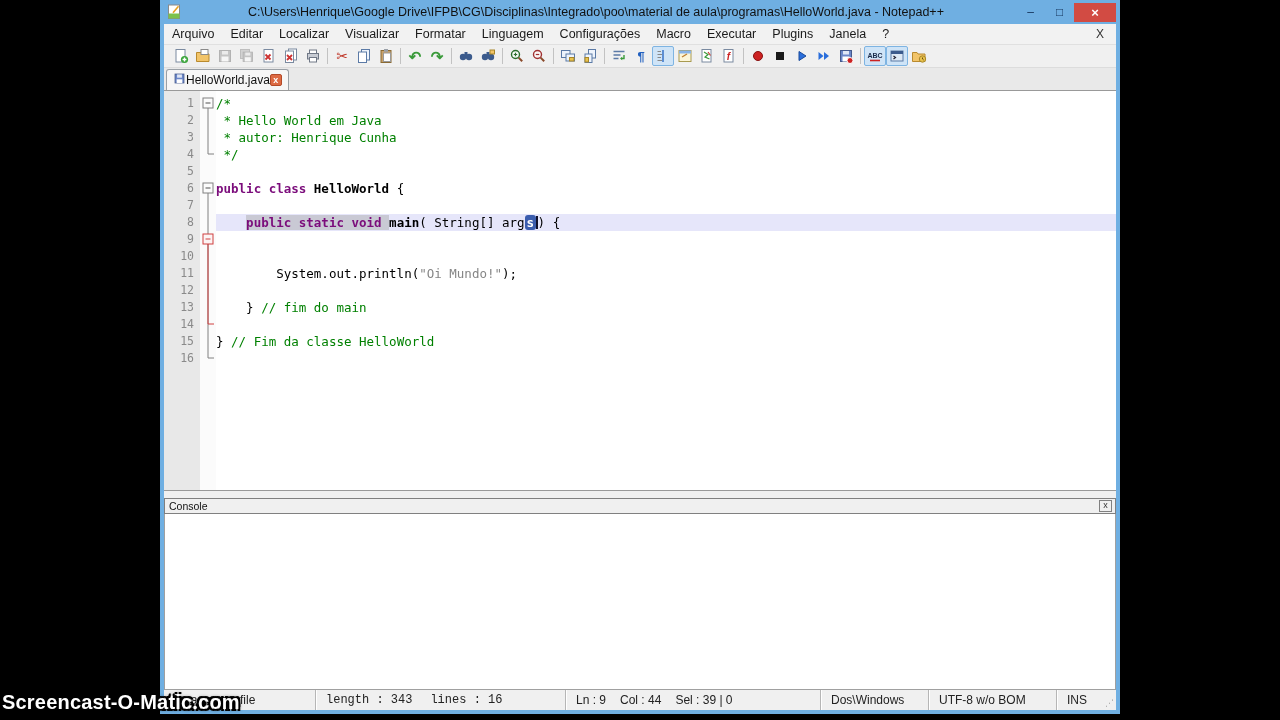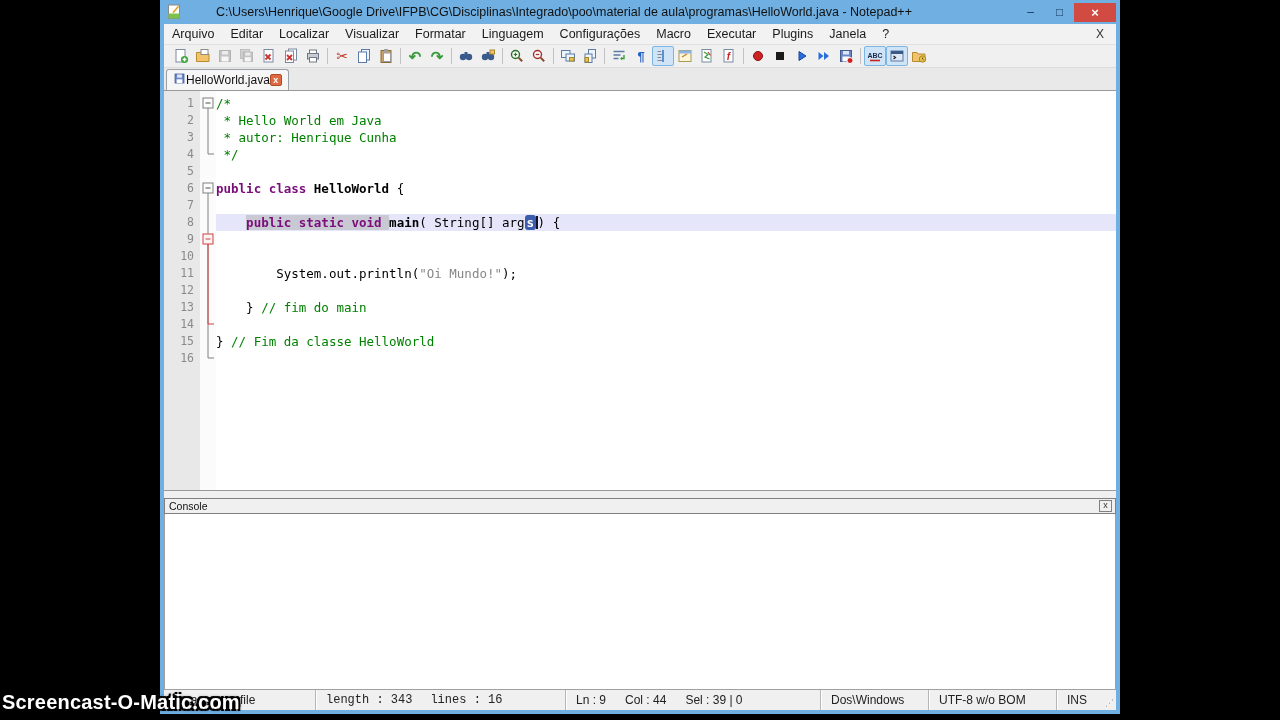--- a/index.html
+++ b/index.html
@@ -7,21 +7,21 @@
 
   .stage { position:relative; width:1280px; height:720px; background:#000; }
 
   .window {
     position:absolute; left:160px; top:0; width:960px; height:714px;
     background:#6fafe2; display:flex; flex-direction:column;
     padding:0 4px 4px 4px;
   }
 
   
-  .titlebar { height:24px; display:flex; align-items:center; flex:0 0 24px; }
+  .titlebar { height:24px; display:flex; align-items:center; flex:0 0 24px;gap:32px; }
   .titlebar .app-icon { width:16px; height:16px; margin:0 6px 0 2px; flex:0 0 16px; }
   .titlebar .title-text {
     flex:1; font-size:12.5px; color:#111; white-space:nowrap; overflow:hidden;
     padding-left:28px;
   }
   .caption-buttons { display:flex; align-items:center; height:100%; }
   .cap-btn { width:29px; height:19px; display:flex; align-items:center; justify-content:center;
     color:#15335a; font-size:12px; cursor:default; }
   .cap-close { width:42px; height:19px; background:#d24b43; color:#fff; display:flex;
     align-items:center; justify-content:center; font-size:13px; font-weight:bold; }
@@ -85,21 +85,21 @@
     text-align:center; color:#333; }
   .console-body { flex:1; background:#fff; border:1px solid #a0a0a0; border-top:none; min-height:0; }
 
   
   .statusbar { flex:0 0 20px; background:#f0f0f0; display:flex; align-items:center;
     font-size:12px; color:#222; }
   .sb-seg { height:100%; display:flex; align-items:center; padding:0 10px;
     border-left:1px solid #b6b6b6; box-shadow:inset 1px 0 0 #fff; white-space:nowrap; }
   .sb-doc { flex:1; border-left:none; box-shadow:none; padding-left:8px; }
   .sb-len { width:250px; gap:18px;font-family:Liberation Mono, monospace; }
-  .sb-pos { width:255px; gap:19px; }
+  .sb-pos { width:255px; gap:14px; }
   .sb-eol { width:108px; }
   .sb-enc { width:128px; }
   .sb-ins { width:44px; }
   .sb-grip { width:16px; height:100%; display:flex; align-items:flex-end; justify-content:flex-end;
     color:#9a9a9a; font-size:9px; padding:0 2px 2px 0; }
 
   
   .watermark { position:absolute; left:2px; top:691px; z-index:50;
     font-size:20px; font-weight:bold; color:#fff; letter-spacing:.2px;
     text-shadow:-2px -2px 0 #000, 2px -2px 0 #000, -2px 2px 0 #000, 2px 2px 0 #000, 0 0 4px #000; }

